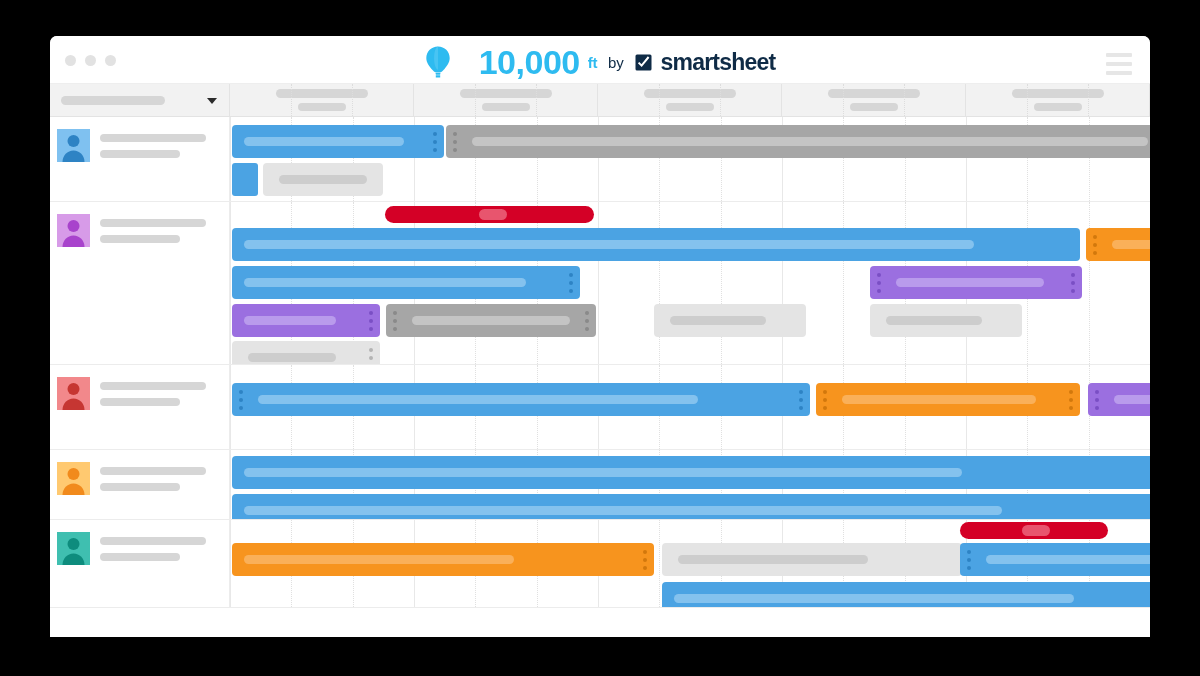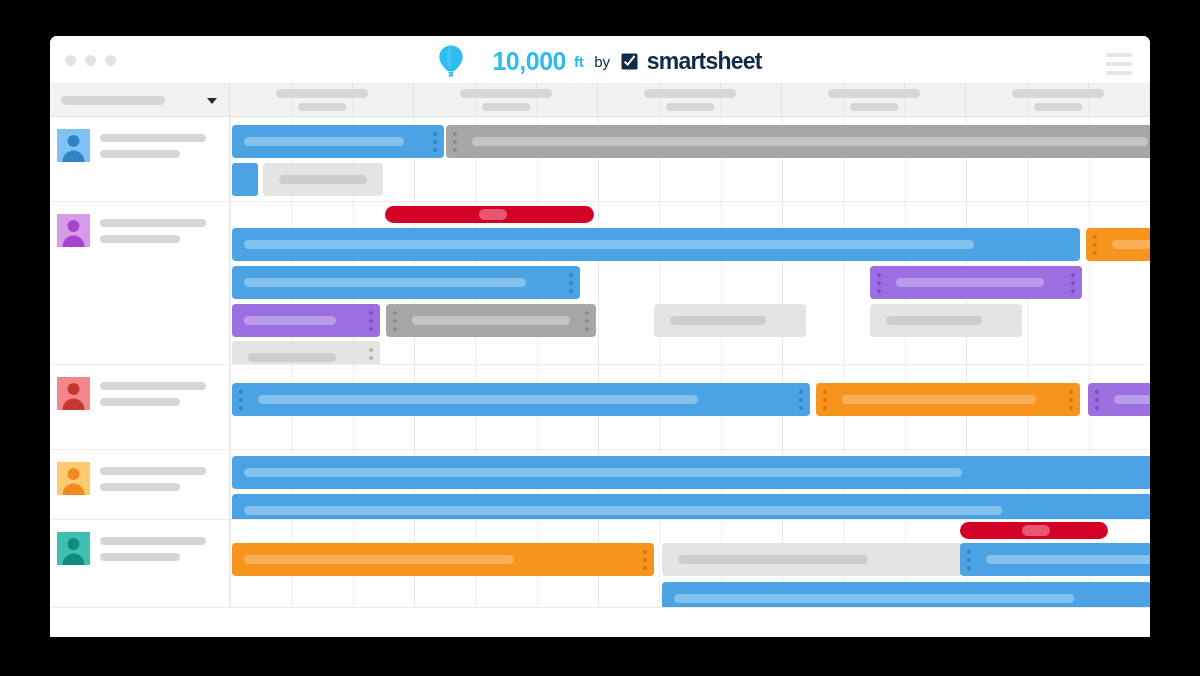--- a/index.html
+++ b/index.html
@@ -45,21 +45,21 @@
   .brand {
     position: absolute;
     left: 0; right: 0; top: 9px;
     display: flex;
     align-items: center;
     justify-content: center;
     gap: 8px;
   }
   .balloon { width: 26px; height: 32px; display: block; }
   .brand-10k {
-    font-size: 25px;
+    font-size: 34px;
     font-weight: bold;
     color: #2EBBF0;
     letter-spacing: -0.5px;
     line-height: 1;
     margin-left: 20px;
   }
   .brand-ft {
     font-size: 15px;
     font-weight: bold;
     color: #2EBBF0;

